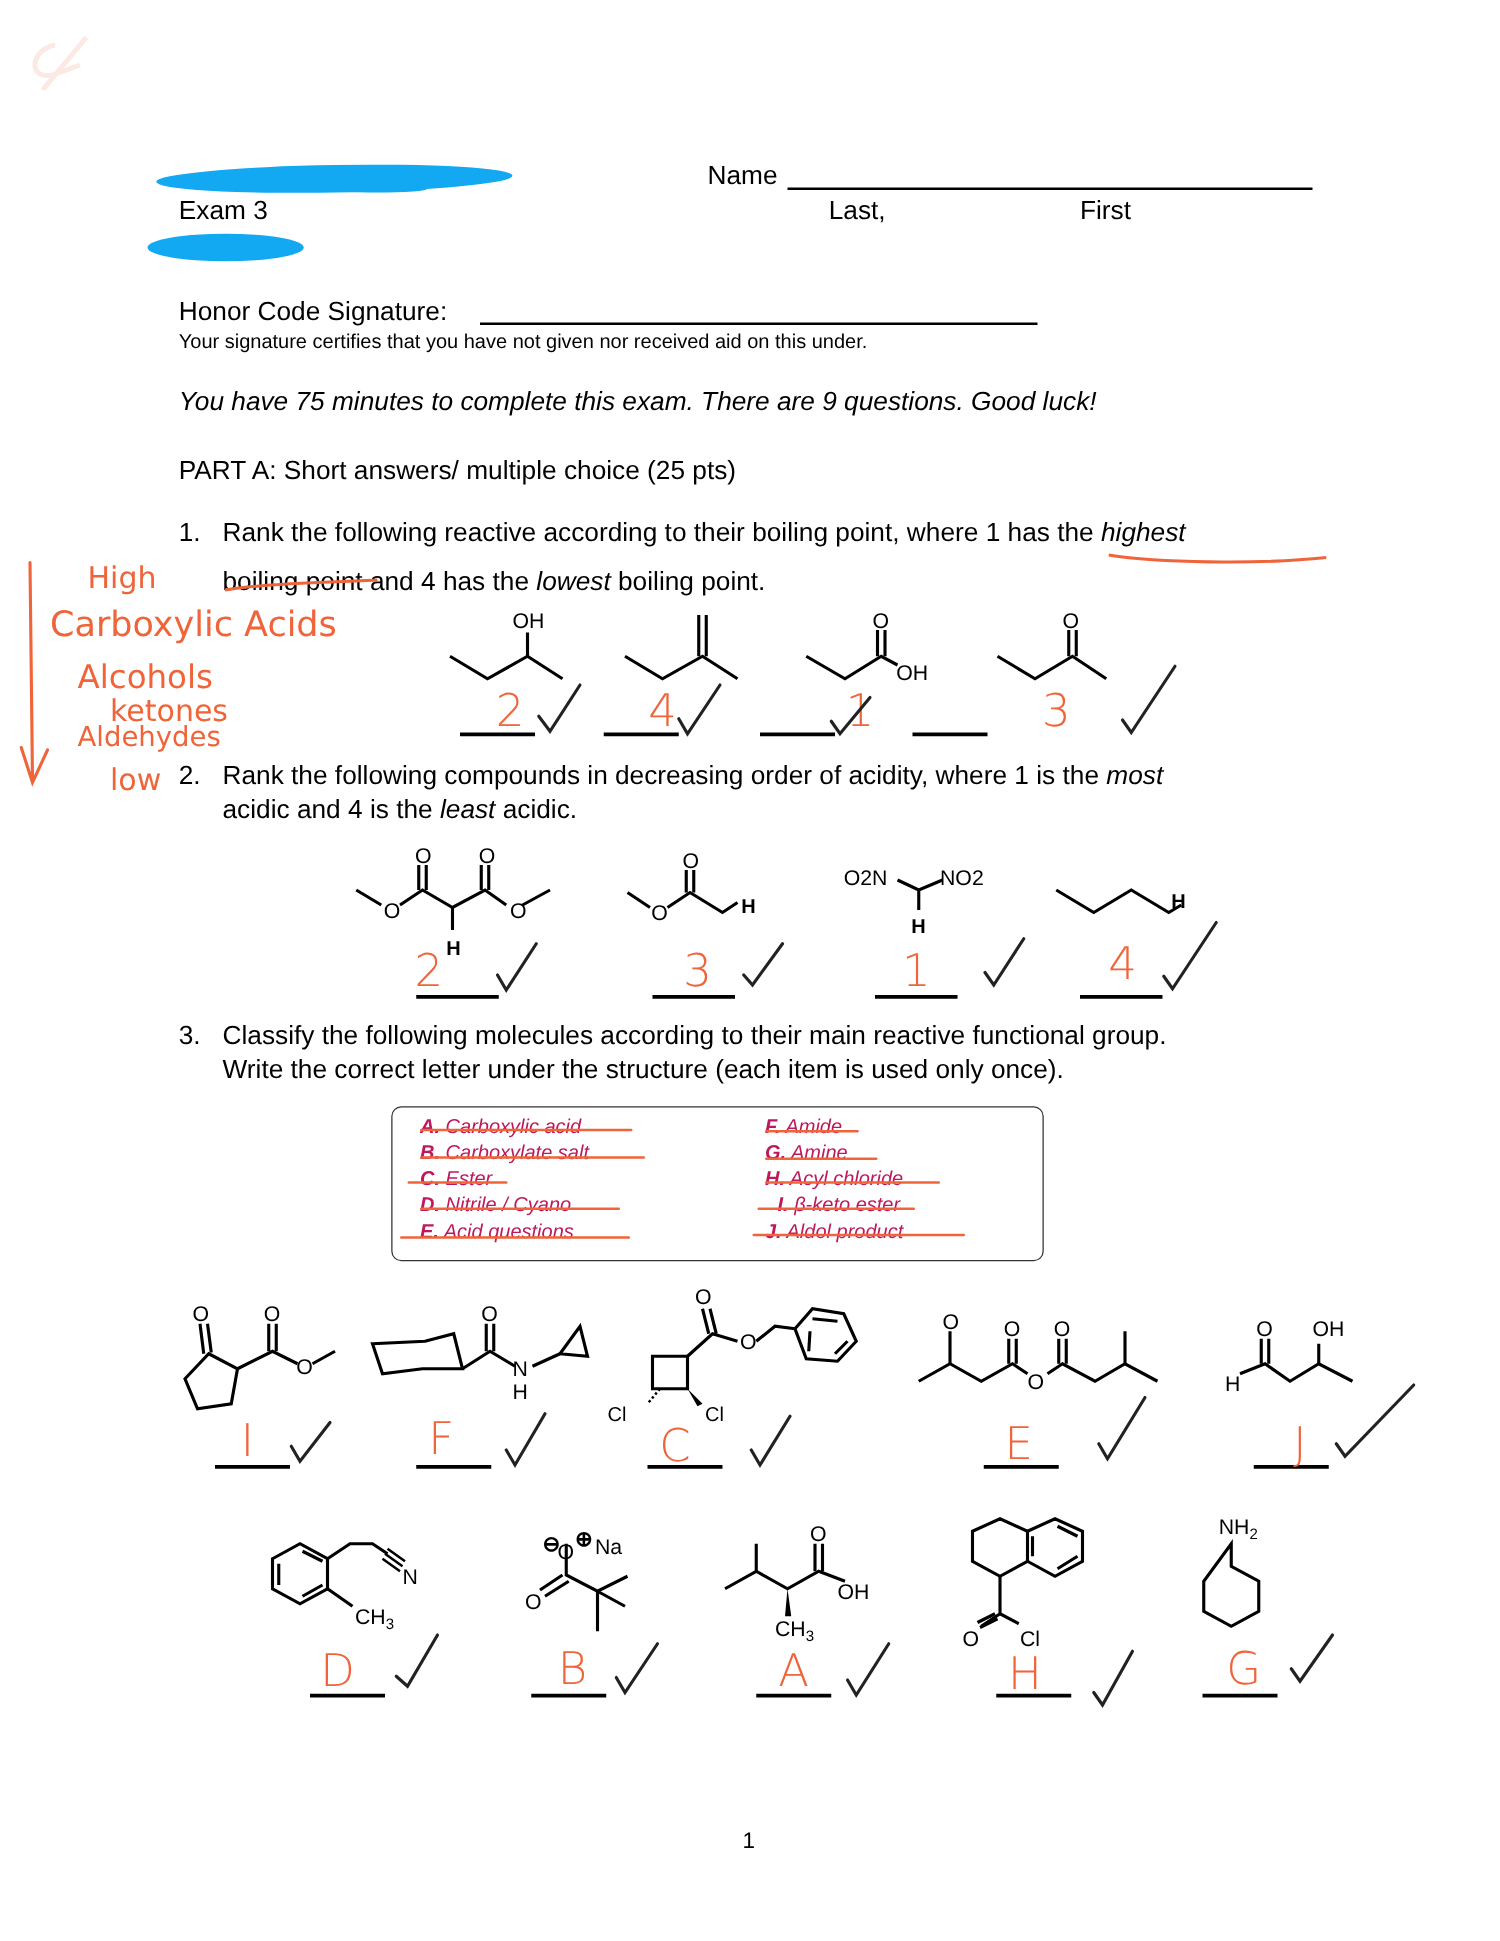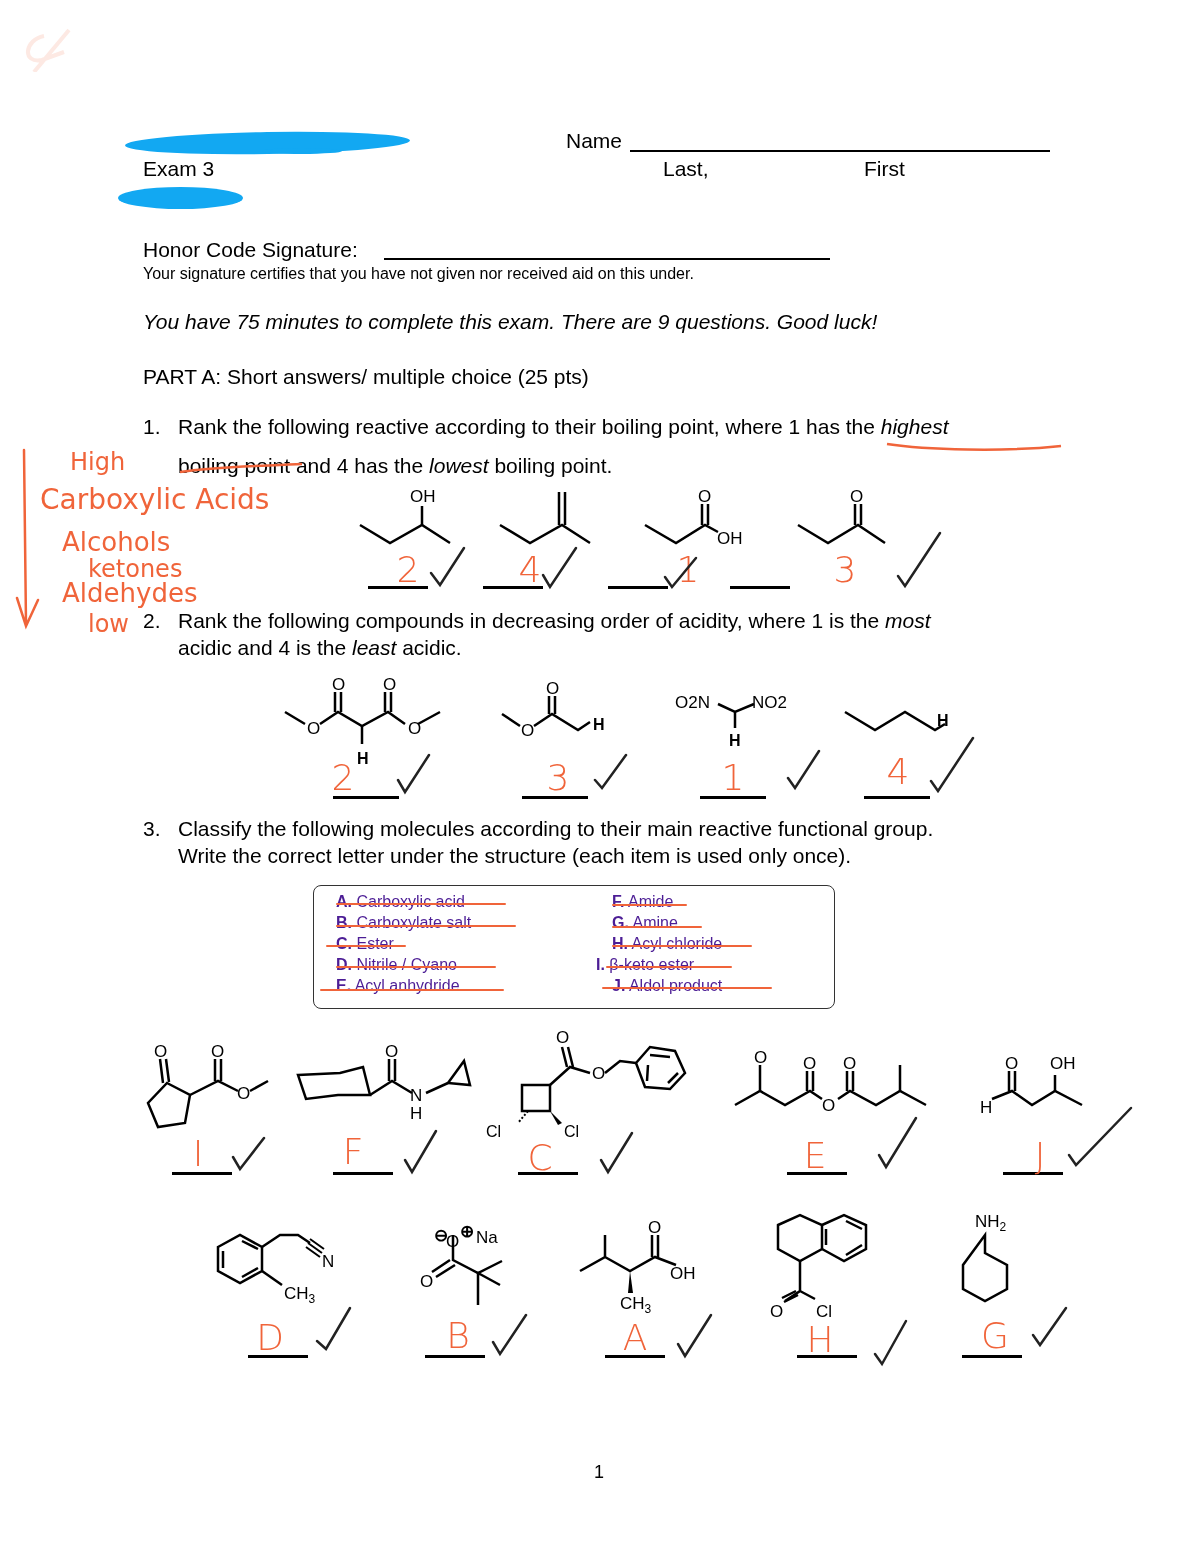--- a/index.html
+++ b/index.html
@@ -11,21 +11,21 @@
   .i { font-style: italic; }
   .hand { font-family: "DejaVu Sans", sans-serif; color: #f0643a; }
   .ul { position: absolute; height: 0; border-top: 2px solid #000; }
   .blank { position: absolute; height: 0; border-top: 3px solid #000; }
   .ans { position: absolute; color: #f0643a; font-family: "DejaVu Sans", sans-serif;
          font-size: 36px; font-weight: 300; text-align: center; width: 60px; line-height: 40px; }
   .check { position: absolute; }
   .redact { position: absolute; background: #12a8f2; border-radius: 50%; }
   .legend-box { position: absolute; left: 313px; top: 885px; width: 520px; height: 122px;
                 border: 1.5px solid #333; border-radius: 8px; }
-  .legend-item { position: absolute; font-size: 16px; line-height: 20px; white-space: nowrap; color: #4c1d95; }
+  .legend-item { position: absolute; font-size: 16px; line-height: 20px; white-space: nowrap; color: #be185d; font-style: italic; }
   .legend-item .ltr { font-weight: bold; }
   .strike { position: absolute; height: 2px; background: #f0643a; border-radius: 2px; }
   svg text { font-family: "Liberation Sans", sans-serif; }
 </style>
 </head>
 <body>
 
 <svg class="abs" style="left:14px;top:22px" width="60" height="50">
   <path d="M55 8 L20 50 M30 14 C10 18, 8 42, 28 38 L50 30" stroke="#fde9e3" stroke-width="4" fill="none"></path>
 </svg>
@@ -50,21 +50,21 @@
 </div>
 
 <div>
   <svg class="abs" style="left:14px;top:448px" width="30" height="182">
     <path d="M10 2 L12 176 M3 150 L12 178 L24 152" stroke="#f0643a" stroke-width="2.5" fill="none" stroke-linecap="round"></path>
   </svg>
   <div class="abs hand" style="left:70px;top:448px;font-size:24px">High</div>
   <div class="abs hand" style="left:40px;top:483px;font-size:28px">Carboxylic Acids</div>
   <div class="abs hand" style="left:62px;top:527px;font-size:26px">Alcohols</div>
   <div class="abs hand" style="left:88px;top:555px;font-size:24px">ketones</div>
-  <div class="abs hand" style="left:62px;top:578px;font-size:26px">Aldehydes</div>
+  <div class="abs hand" style="left:62px;top:578px;font-size:22px">Aldehydes</div>
   <div class="abs hand" style="left:88px;top:610px;font-size:24px">low</div>
 </div>
 
 <div>
   <div class="abs t" style="left:143px;top:414px">1.</div>
   <div class="abs t" style="left:178px;top:414px"><span>Rank the following reactive according to their boiling point, where </span><span class="b">1</span><span> has the </span><span class="i">highest</span></div>
   <div class="abs t" style="left:178px;top:453px"><span>boiling point and </span><span class="b">4</span><span> has the </span><span class="i">lowest</span><span> boiling point.</span></div>
   <svg class="abs" style="left:885px;top:440px" width="180" height="14">
       <path d="M2 4 C40 10, 120 12, 176 6" stroke="#f0643a" stroke-width="2.5" fill="none"></path>
     </svg>
@@ -175,25 +175,25 @@
 <div>
   <div class="abs t" style="left:143px;top:816px">3.</div>
   <div class="abs t" style="left:178px;top:816px">Classify the following molecules according to their main reactive functional group.</div>
   <div class="abs t" style="left:178px;top:843px">Write the correct letter under the structure (each item is used only once).</div>
 
   <div class="legend-box">
     <div class="legend-item" style="left:22px;top:6px"><span class="ltr">A.</span> <span>Carboxylic acid</span></div>
     <div class="legend-item" style="left:22px;top:27px"><span class="ltr">B.</span> <span>Carboxylate salt</span></div>
     <div class="legend-item" style="left:22px;top:48px"><span class="ltr">C.</span> <span>Ester</span></div>
     <div class="legend-item" style="left:22px;top:69px"><span class="ltr">D.</span> <span>Nitrile / Cyano</span></div>
-    <div class="legend-item" style="left:22px;top:90px"><span class="ltr">E.</span> <span>Acyl anhydride</span></div>
+    <div class="legend-item" style="left:22px;top:90px"><span class="ltr">E.</span> <span>Acid questions</span></div>
     <div class="legend-item" style="left:298px;top:6px"><span class="ltr">F.</span> <span>Amide</span></div>
     <div class="legend-item" style="left:298px;top:27px"><span class="ltr">G.</span> <span>Amine</span></div>
     <div class="legend-item" style="left:298px;top:48px"><span class="ltr">H.</span> <span>Acyl chloride</span></div>
-    <div class="legend-item" style="left:282px;top:69px"><span class="ltr">I.</span> <span>β-keto ester</span></div>
+    <div class="legend-item" style="left:308px;top:69px"><span class="ltr">I.</span> <span>β-keto ester</span></div>
     <div class="legend-item" style="left:298px;top:90px"><span class="ltr">J.</span> <span>Aldol product</span></div>
 
     <div class="strike" style="left:22px;top:17px;width:170px"></div>
     <div class="strike" style="left:22px;top:39px;width:180px"></div>
     <div class="strike" style="left:12px;top:59px;width:80px"></div>
     <div class="strike" style="left:22px;top:80px;width:160px"></div>
     <div class="strike" style="left:6px;top:103px;width:184px"></div>
     <div class="strike" style="left:298px;top:18px;width:75px"></div>
     <div class="strike" style="left:298px;top:40px;width:90px"></div>
     <div class="strike" style="left:298px;top:59px;width:140px"></div>

